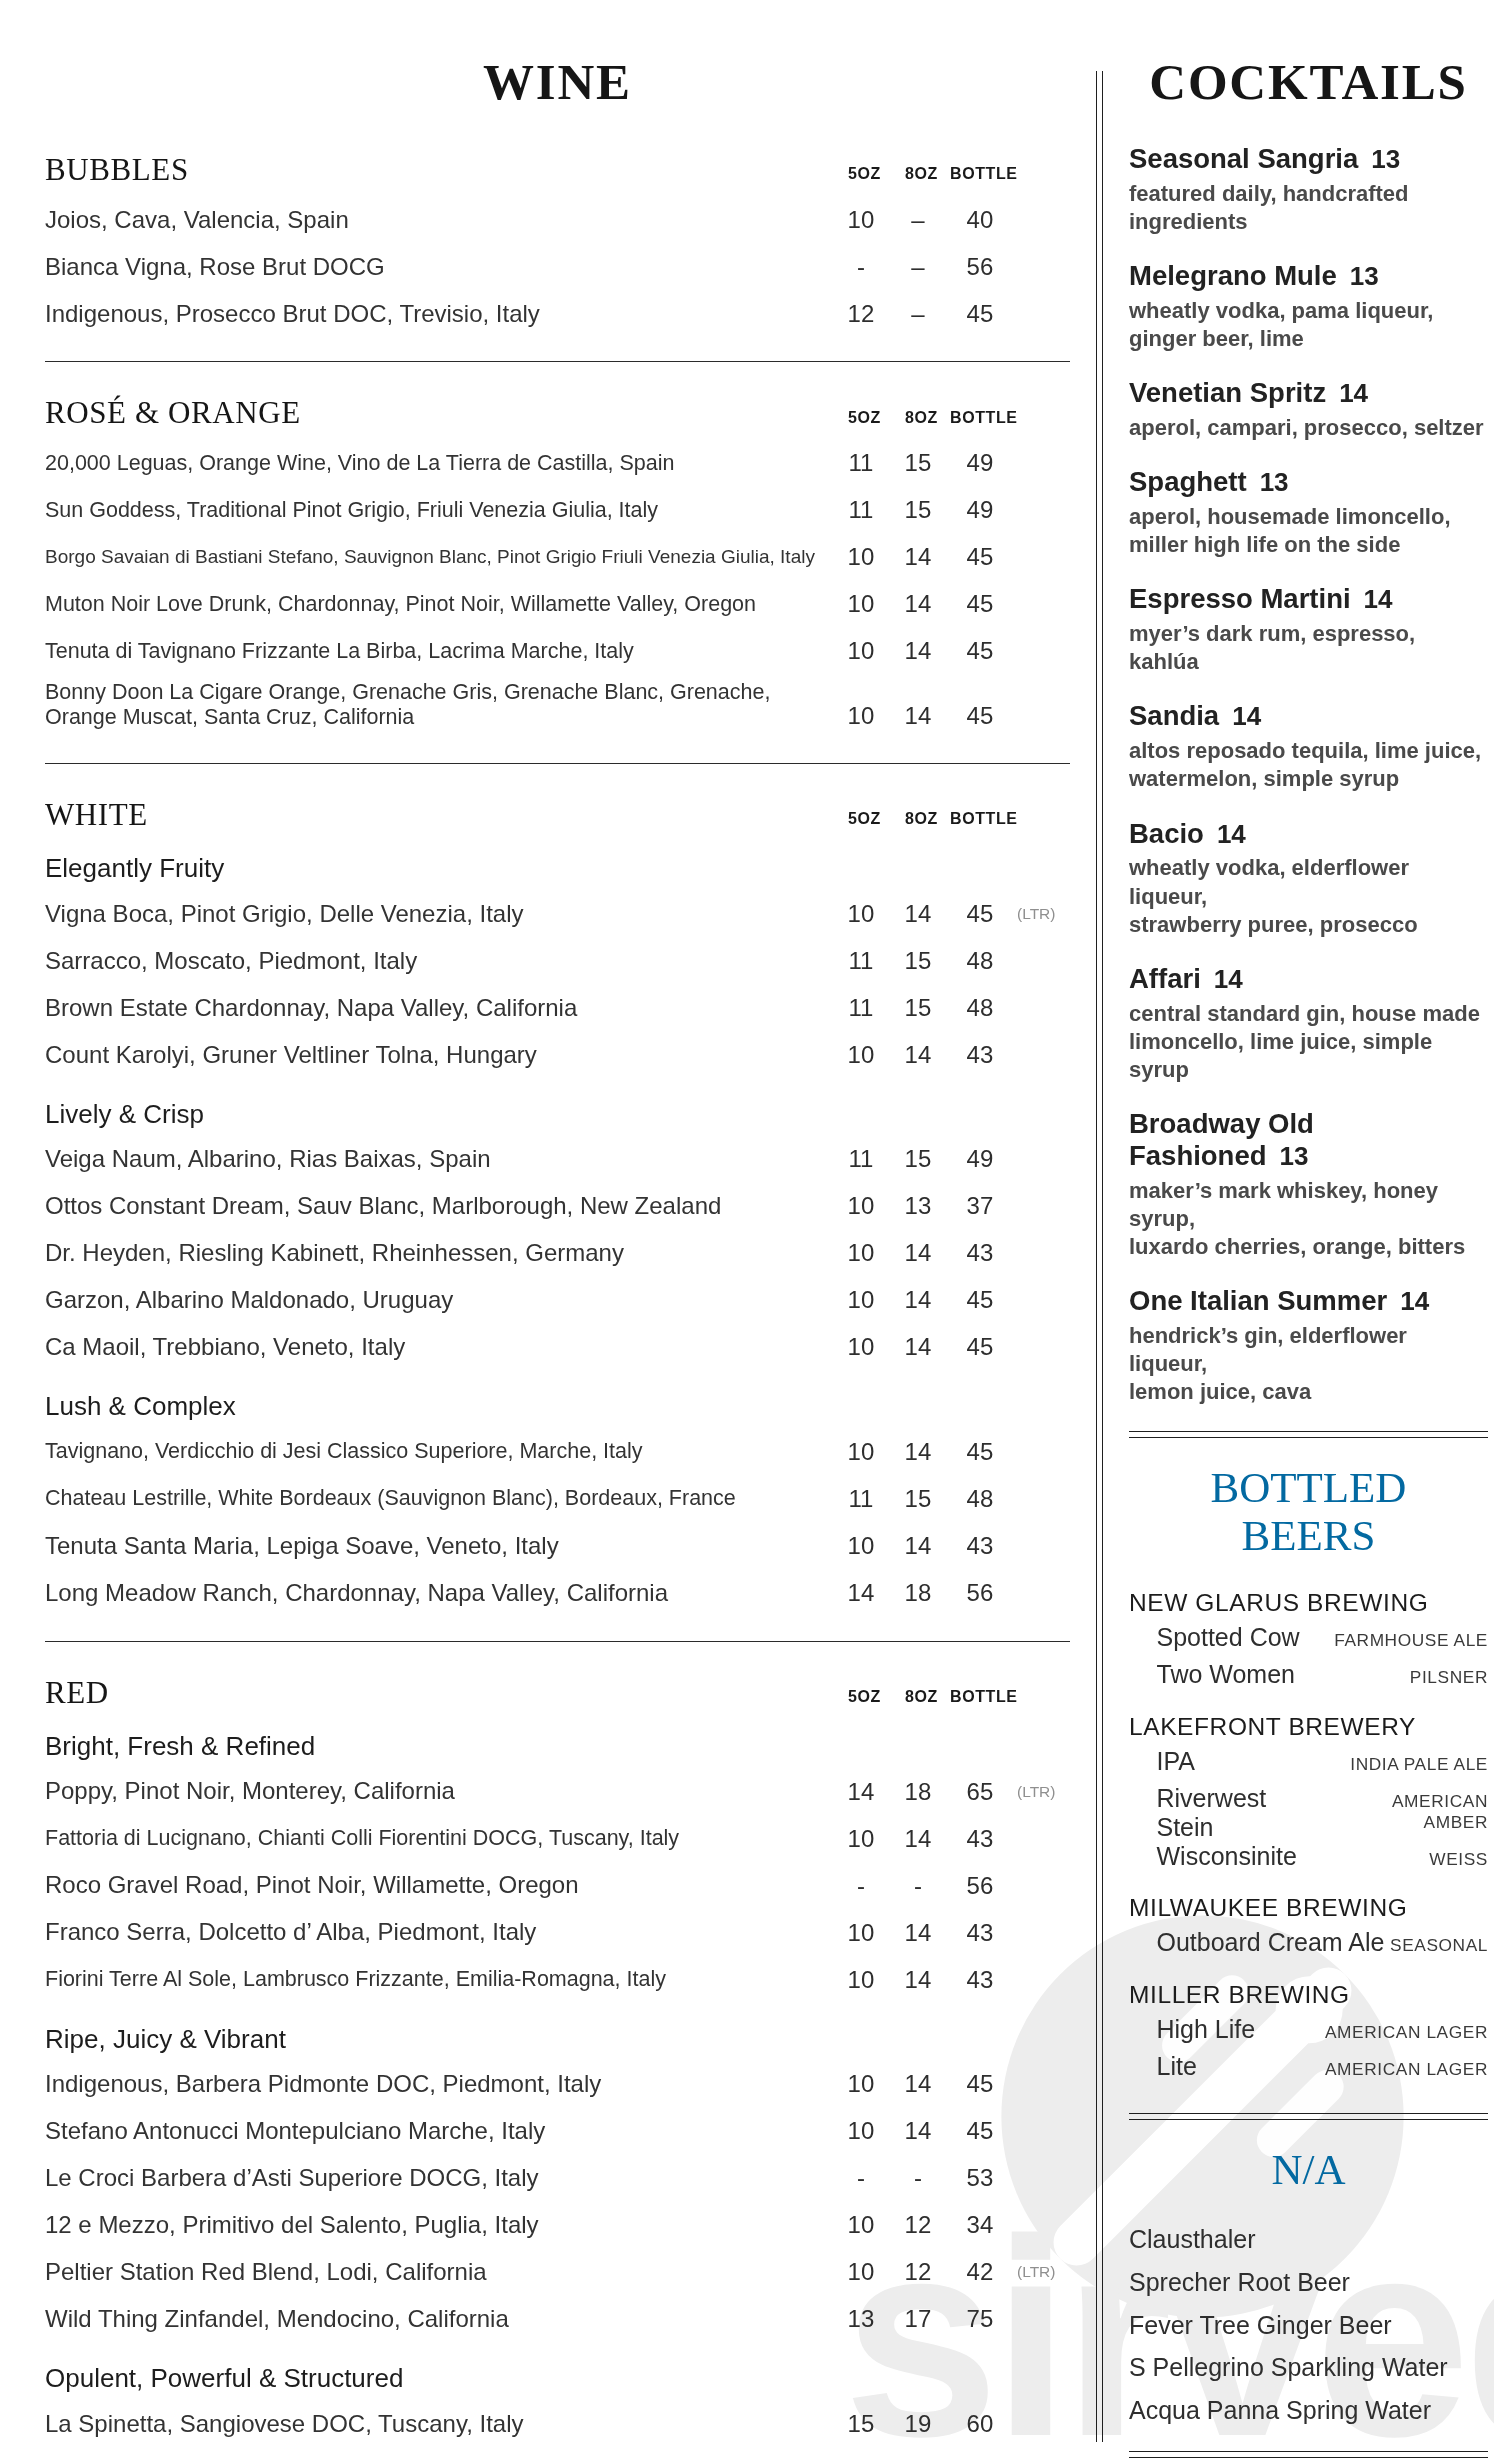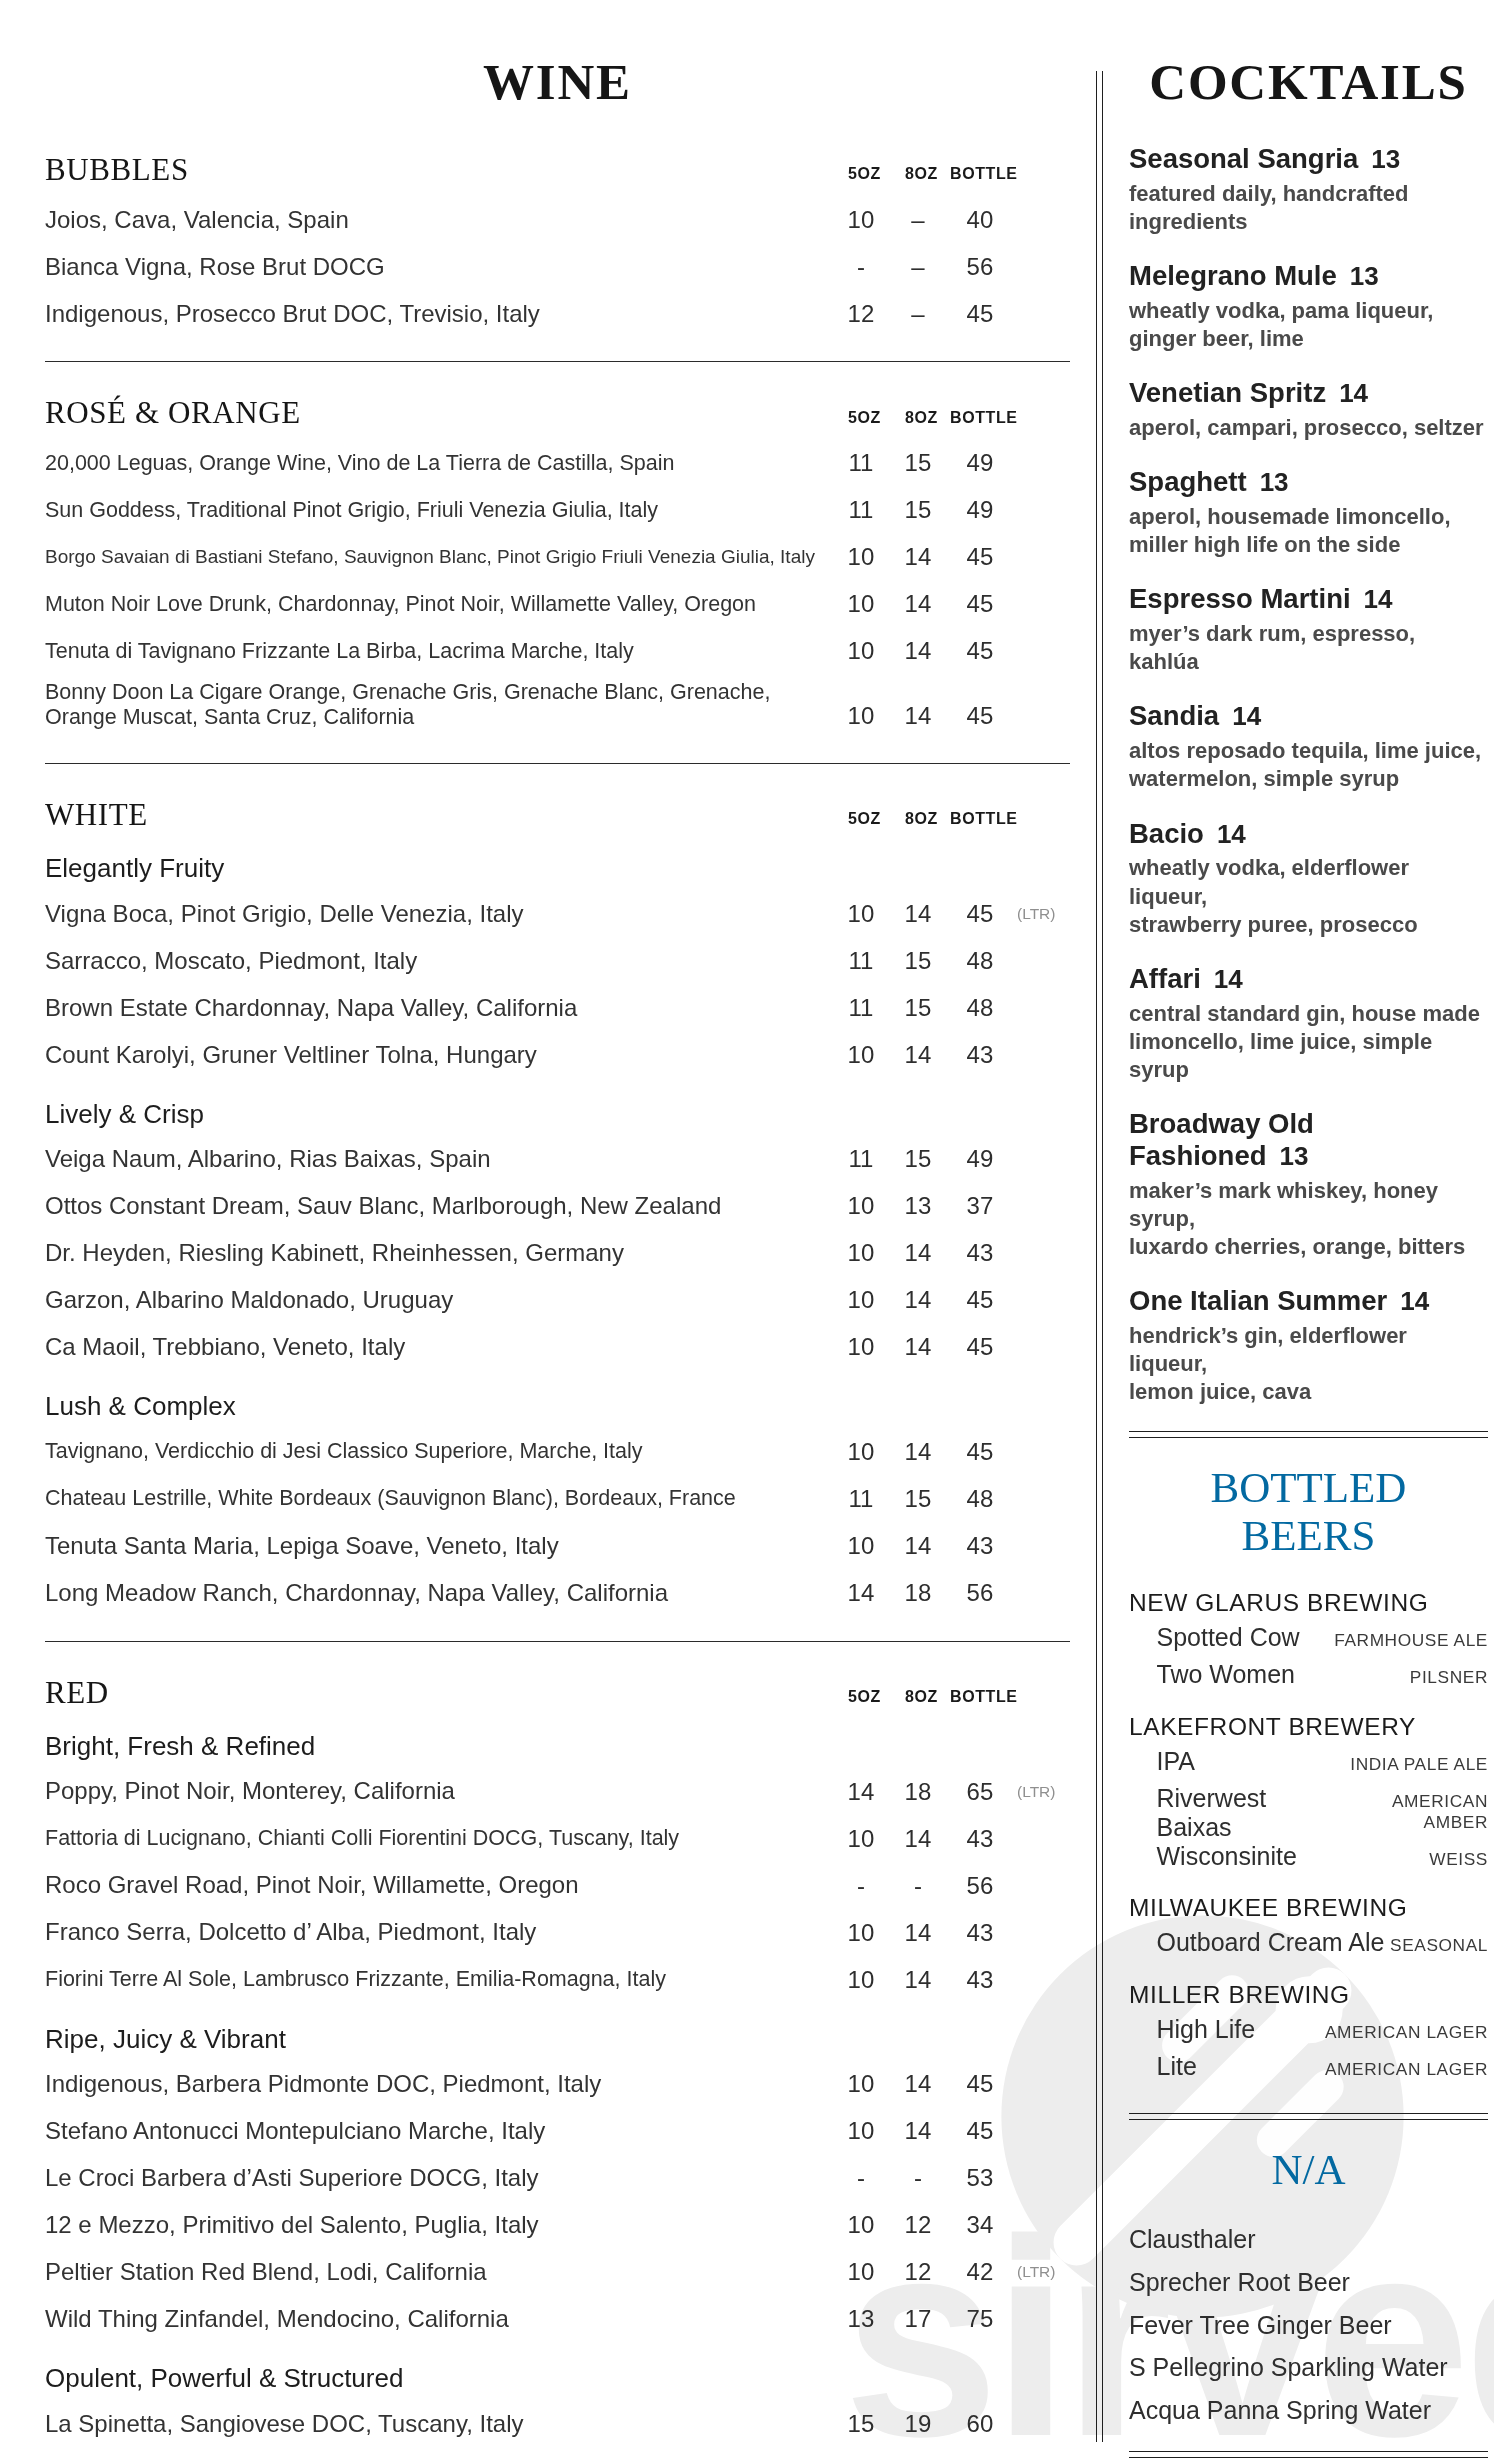--- a/index.html
+++ b/index.html
@@ -462,21 +462,21 @@
             <span class="beer-style">PILSNER</span>
           </div>
         </div>
         <div class="brewery">
           <div class="brewery-name">LAKEFRONT BREWERY</div>
           <div class="beer-row">
             <span class="beer-name">IPA</span>
             <span class="beer-style">INDIA PALE ALE</span>
           </div>
           <div class="beer-row">
-            <span class="beer-name">Riverwest Baixas</span>
+            <span class="beer-name">Riverwest Stein</span>
             <span class="beer-style">AMERICAN AMBER</span>
           </div>
           <div class="beer-row">
             <span class="beer-name">Wisconsinite</span>
             <span class="beer-style">WEISS</span>
           </div>
         </div>
         <div class="brewery">
           <div class="brewery-name">MILWAUKEE BREWING</div>
           <div class="beer-row">

